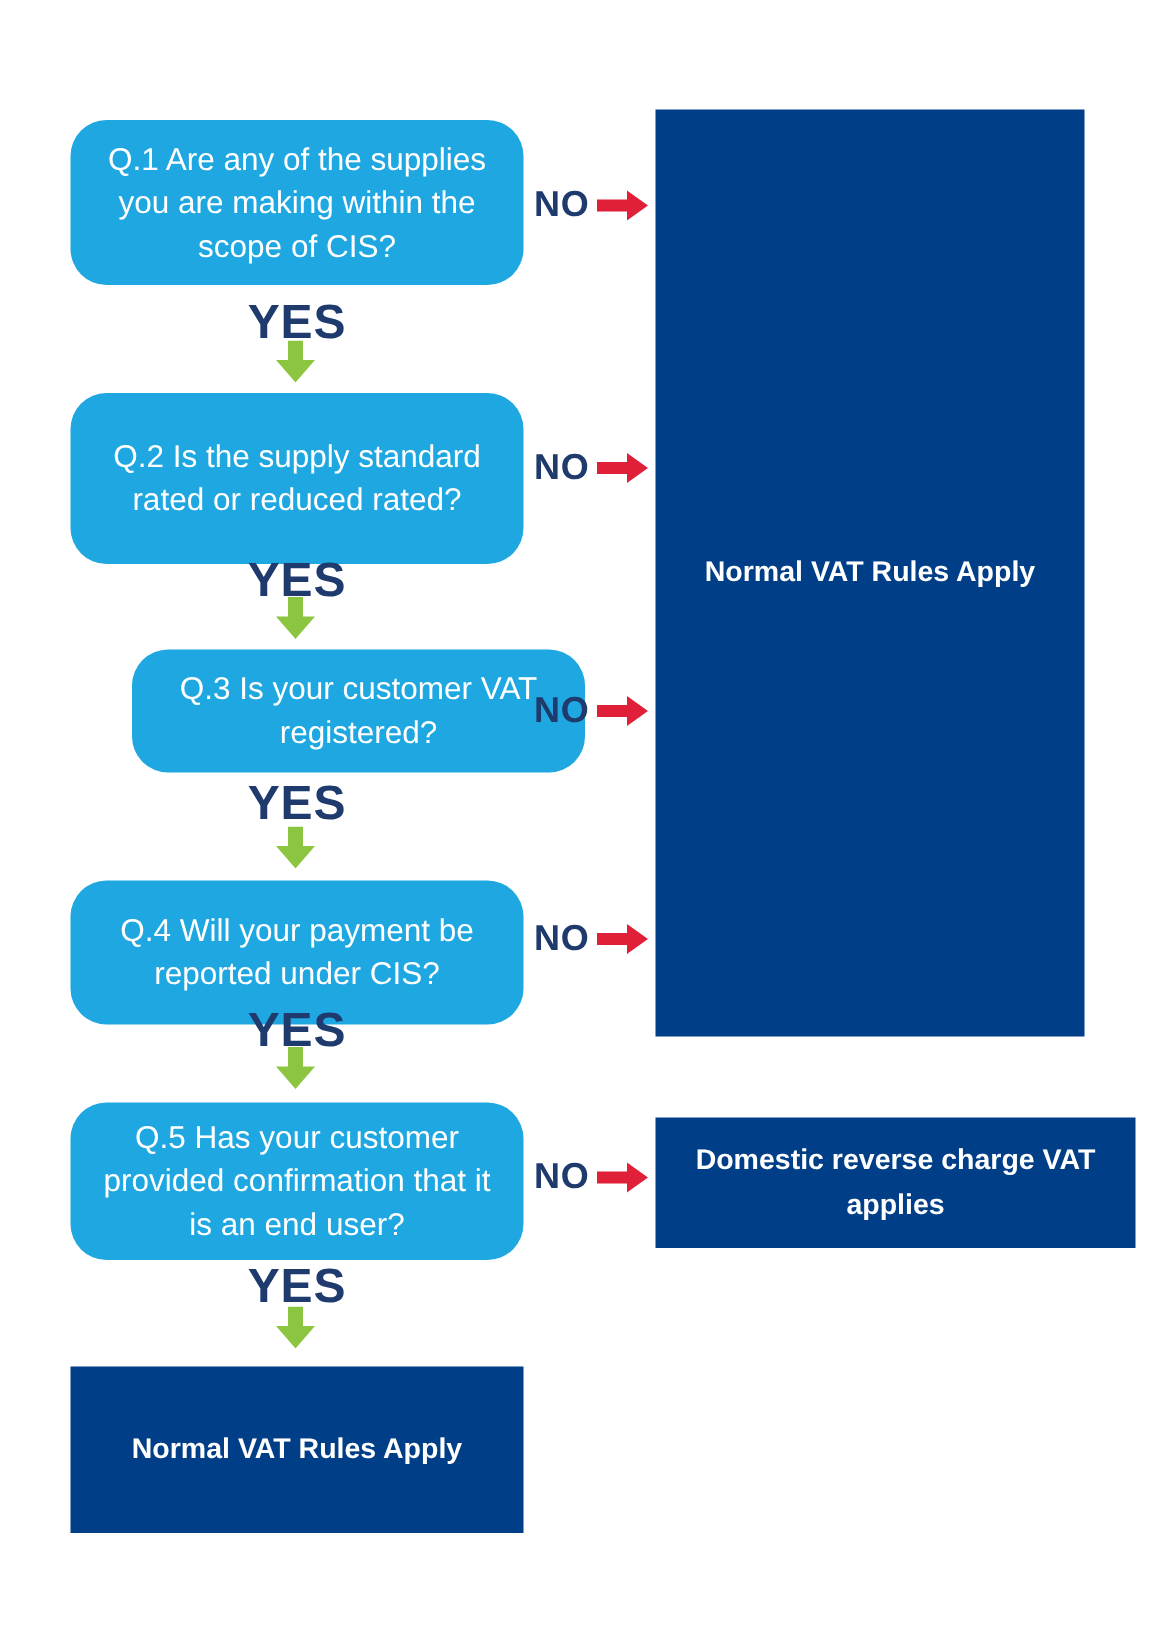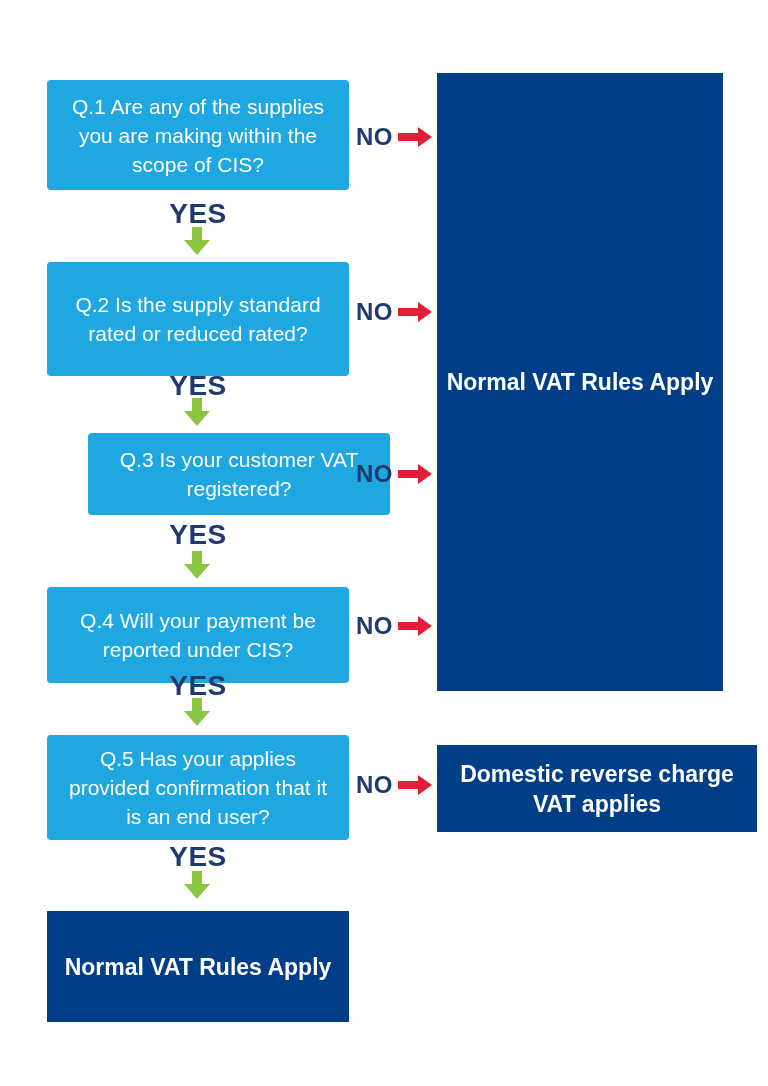--- a/index.html
+++ b/index.html
@@ -18,51 +18,51 @@
     width: 768px;
     height: 1086px;
     background: #ffffff;
     overflow: hidden;
   }
   .qbox {
     position: absolute;
     left: 47px;
     width: 302px;
     background: var(--question-fill);
-    border-radius: 4px;
+    border-radius: 24px;
     color: var(--box-text);
     display: flex;
     align-items: center;
     justify-content: center;
     text-align: center;
     font-size: 21px;
     line-height: 29px;
     padding: 0 12px;
   }
   .outcome {
     position: absolute;
     background: var(--outcome-fill);
     color: var(--box-text);
     font-weight: bold;
-    font-size: 23px;
+    font-size: 19px;
     line-height: 30px;
     display: flex;
     align-items: center;
     justify-content: center;
     text-align: center;
     padding: 0 6px;
   }
   .yes-label {
     position: absolute;
     left: 47px;
     width: 302px;
     text-align: center;
     color: var(--label-text);
     font-weight: bold;
-    font-size: 28px;
+    font-size: 32px;
     line-height: 24px;
     letter-spacing: 0.5px;
   }
   .down-arrow {
     position: absolute;
     left: 184px;
     width: 26px;
     height: 28px;
     color: var(--yes-arrow);
   }
@@ -91,21 +91,21 @@
 </style>
 </head>
 <body>
 
 <div class="page">
 
   <div class="qbox" style="top:80px;  height:110px;">Q.1 Are any of the supplies you are making within the scope of CIS?</div>
   <div class="qbox" style="top:262px; height:114px;">Q.2 Is the supply standard rated or reduced rated?</div>
   <div class="qbox" style="top:433px; height:82px;margin-left:41px;">Q.3 Is your customer VAT registered?</div>
   <div class="qbox" style="top:587px; height:96px;">Q.4 Will your payment be reported under CIS?</div>
-  <div class="qbox" style="top:735px; height:105px;">Q.5 Has your applies provided confirmation that it is an end user?</div>
+  <div class="qbox" style="top:735px; height:105px;">Q.5 Has your customer provided confirmation that it is an end user?</div>
 
   <div class="yes-label" style="top:202px;">YES</div>
   <div class="yes-label" style="top:374px;">YES</div>
   <div class="yes-label" style="top:523px;">YES</div>
   <div class="yes-label" style="top:674px;">YES</div>
   <div class="yes-label" style="top:845px;">YES</div>
 
   <svg class="down-arrow" style="top:227px;" viewBox="0 0 26 28">
       <polygon points="8,0 18,0 18,13 26,13 13,28 0,13 8,13" fill="currentColor"></polygon>
     </svg>

